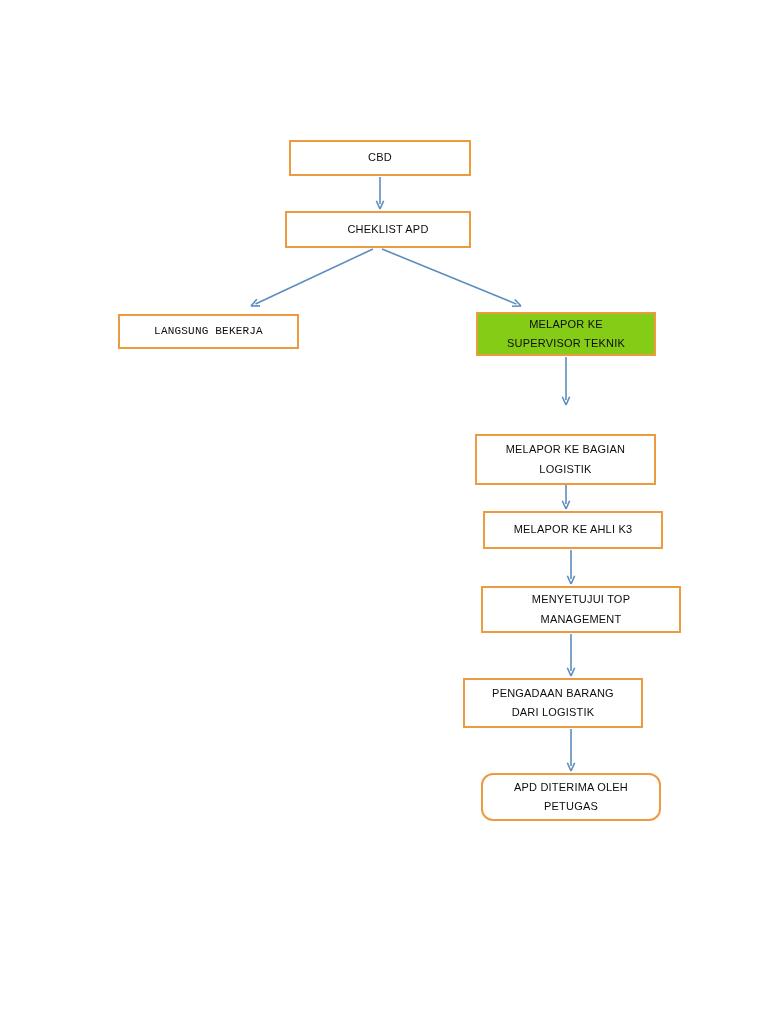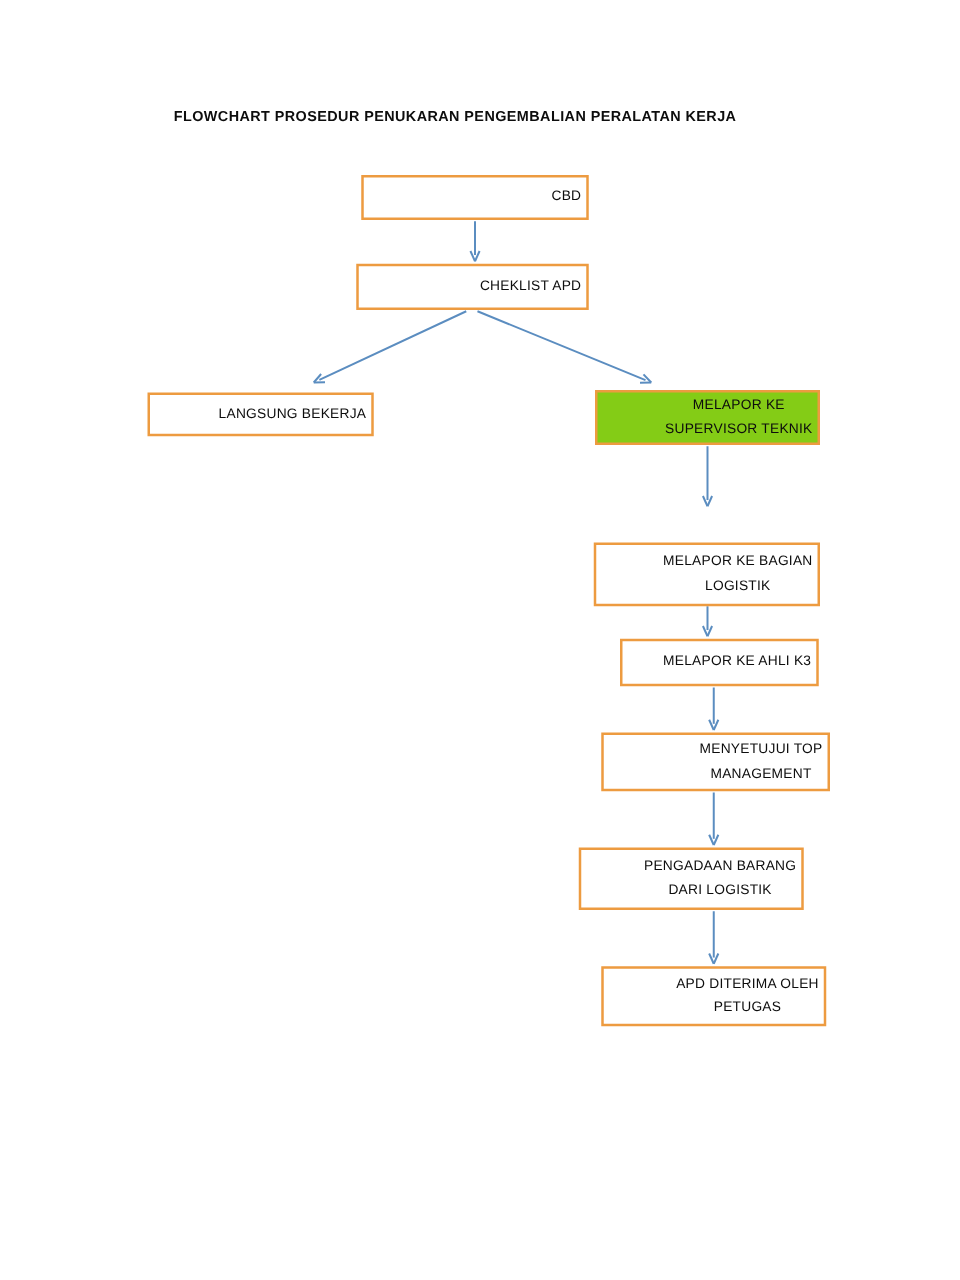--- a/index.html
+++ b/index.html
@@ -39,40 +39,39 @@
     white-space: nowrap;
     font-family: "Liberation Sans", sans-serif;
   }
   .node {
     position: absolute;
     box-sizing: border-box;
     border: 2px solid #eab308;
     background: #ffffff;
     display: flex;
     align-items: center;
-    justify-content: flex-end;
+    justify-content: center;
     text-align: center;
     color: #0d0d0d;
     font-size: 11px;
     line-height: 1.75;
     letter-spacing: 0.2px;
     font-family: "Liberation Sans", sans-serif;
   }
   .node .node-text {
     display: block;
     padding: 0 4px;
     white-space: pre-line;
   }
 </style>
 </head>
 <body>
 
 <div id="canvas">
 
-  <div class="title">FLOWCHART PROSEDUR PENUKARAN PENGEMBALIAN PERALATAN KERJA</div>
 
   <svg id="arrow-layer" viewBox="0 0 768 1024" width="768" height="1024" aria-hidden="true">
       <g>
         <line x1="380" y1="177" x2="380" y2="204.05" stroke="#5B8DC0" stroke-width="1.6" stroke-linecap="butt"></line>
         <line x1="376.33015592246386" y1="200.78219953718923" x2="380" y2="209" stroke="#5B8DC0" stroke-width="1.6" stroke-linecap="butt"></line>
         <line x1="383.66984407753614" y1="200.78219953718923" x2="380" y2="209" stroke="#5B8DC0" stroke-width="1.6" stroke-linecap="butt"></line>
       </g>
       <g>
         <line x1="373" y1="249" x2="255.48466697858214" y2="303.9047047723018" stroke="#5B8DC0" stroke-width="1.6" stroke-linecap="butt"></line>
         <line x1="256.89185688688616" y1="299.196616839803" x2="251" y2="306" stroke="#5B8DC0" stroke-width="1.6" stroke-linecap="butt"></line>
@@ -110,41 +109,41 @@
       </g>
     </svg>
 
   <div id="node-layer">
       <div class="node" style="left: 289px; top: 140px; width: 182px; height: 36px; border-color: rgb(237, 155, 64); background: rgb(255, 255, 255); color: rgb(13, 13, 13);">
         <span class="node-text">CBD</span>
       </div>
       <div class="node" style="left: 285px; top: 211px; width: 186px; height: 37px; border-color: rgb(237, 155, 64); background: rgb(255, 255, 255); color: rgb(13, 13, 13); padding-left: 20px;">
         <span class="node-text">CHEKLIST APD</span>
       </div>
-      <div class="node" style="left: 118px; top: 314px; width: 181px; height: 35px; border-color: rgb(237, 155, 64); background: rgb(255, 255, 255); color: rgb(13, 13, 13);">
+      <div class="node" style="left: 118px; top: 314px; width: 181px; height: 35px; border-color: rgb(237, 155, 64); background: rgb(255, 255, 255); color: rgb(13, 13, 13); font-family: Liberation Mono, monospace;">
         <span class="node-text">LANGSUNG BEKERJA</span>
       </div>
       <div class="node" style="left: 476px; top: 312px; width: 180px; height: 44px; border-color: rgb(237, 155, 64); background: #84cc16; color: rgb(13, 13, 13);">
         <span class="node-text">MELAPOR KE
 SUPERVISOR TEKNIK</span>
       </div>
       <div class="node" style="left: 475px; top: 407px; width: 181px; height: 51px; border-color: rgb(237, 155, 64); background: rgb(255, 255, 255); color: rgb(13, 13, 13); margin-top: 27px;">
         <span class="node-text">MELAPOR KE BAGIAN
 LOGISTIK</span>
       </div>
-      <div class="node" style="left: 496px; top: 511px; width: 159px; height: 38px; border-color: rgb(237, 155, 64); background: rgb(255, 255, 255); color: rgb(13, 13, 13);">
+      <div class="node" style="left: 483px; top: 511px; width: 180px; height: 38px; border-color: rgb(237, 155, 64); background: rgb(255, 255, 255); color: rgb(13, 13, 13);">
         <span class="node-text">MELAPOR KE AHLI K3</span>
       </div>
-      <div class="node" style="left: 481px; top: 586px; width: 183px; height: 47px; border-color: rgb(237, 155, 64); background: rgb(255, 255, 255); color: rgb(13, 13, 13);">
+      <div class="node" style="left: 481px; top: 586px; width: 200px; height: 47px; border-color: rgb(237, 155, 64); background: rgb(255, 255, 255); color: rgb(13, 13, 13);">
         <span class="node-text">MENYETUJUI TOP
 MANAGEMENT</span>
       </div>
       <div class="node" style="left: 463px; top: 678px; width: 180px; height: 50px; border-color: rgb(237, 155, 64); background: rgb(255, 255, 255); color: rgb(13, 13, 13);">
         <span class="node-text">PENGADAAN BARANG
 DARI LOGISTIK</span>
       </div>
-      <div class="node" style="left: 481px; top: 773px; width: 180px; height: 48px; border-color: rgb(237, 155, 64); background: rgb(255, 255, 255); color: rgb(13, 13, 13);">
+      <div class="node" style="left: 481px; top: 773px; width: 180px; height: 48px; border-color: rgb(237, 155, 64); background: rgb(255, 255, 255); color: rgb(13, 13, 13); border-radius: 12px;">
         <span class="node-text">APD DITERIMA OLEH
 PETUGAS</span>
       </div>
     </div>
 
 </div>
 
 </body></html>

